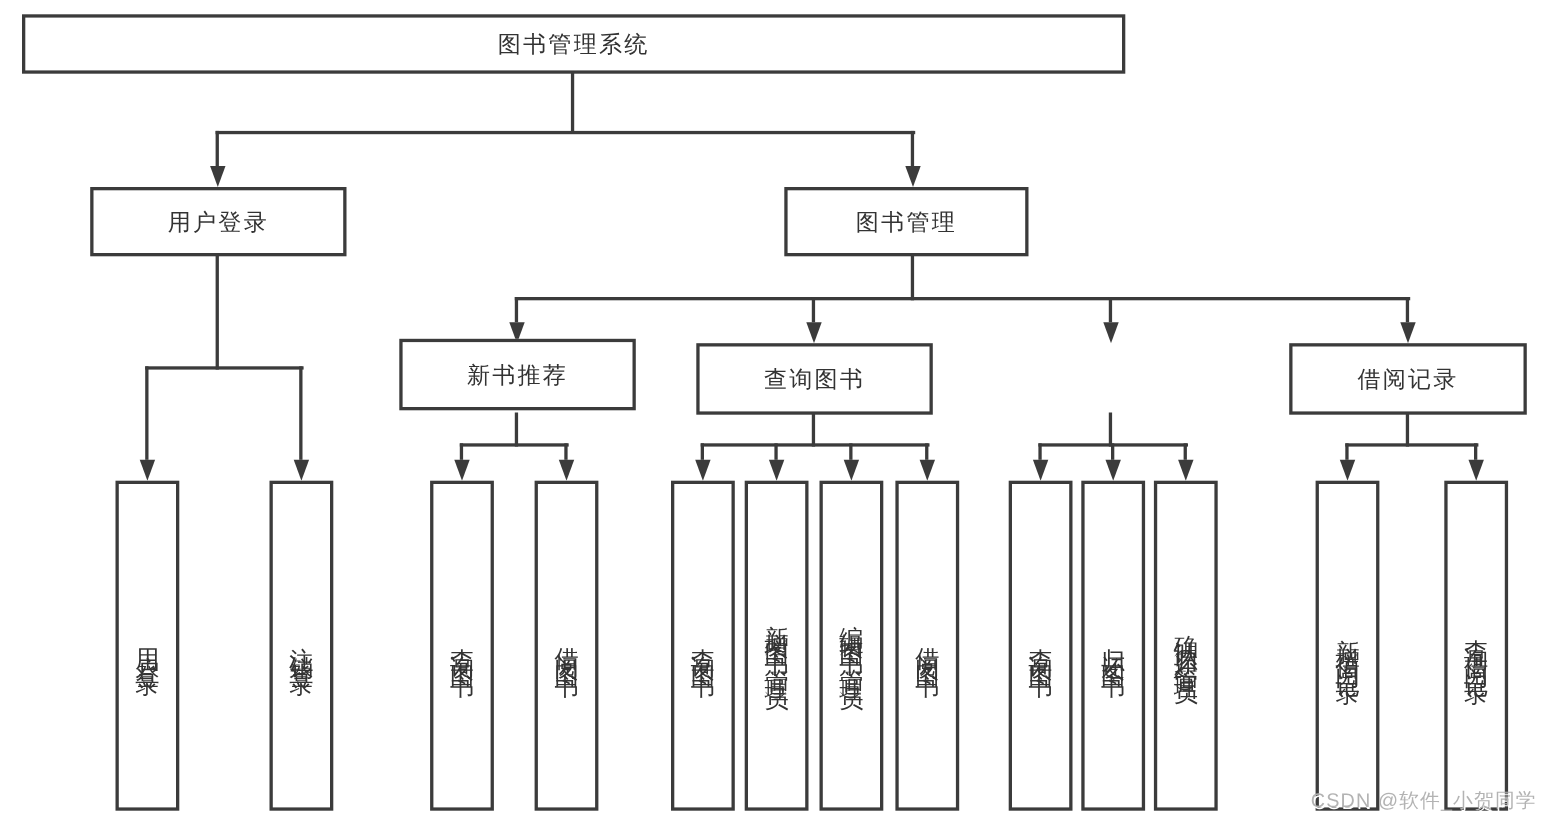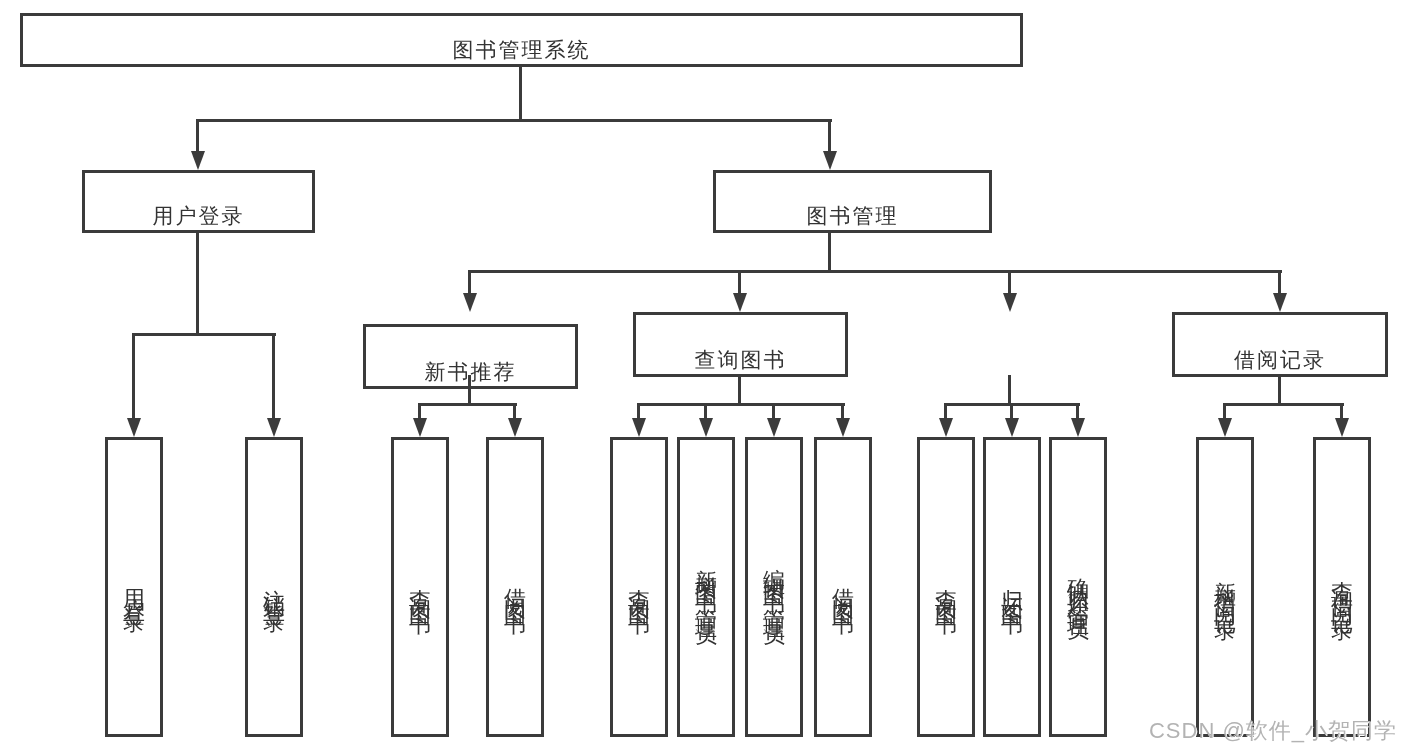--- a/index.html
+++ b/index.html
@@ -11,42 +11,42 @@
   }
   html,body{margin:0;padding:0;background:var(--bg);}
   #canvas{
     position:relative;width:1405px;height:747px;background:var(--bg);
     font-family:"Liberation Sans","DejaVu Sans",sans-serif;color:var(--text);
     overflow:hidden;
   }
   .box{
     position:absolute;box-sizing:border-box;
     border:3px solid var(--line);background:var(--box-fill);
-    display:flex;align-items:flex-end;justify-content:center;
+    display:flex;align-items:center;justify-content:center;
     font-size:21px;letter-spacing:2px;white-space:nowrap;
   }
   .vbox{
     position:absolute;box-sizing:border-box;
     border:3px solid var(--line);background:var(--box-fill);
     display:flex;align-items:center;justify-content:center;
   }
   .vbox .vtext{
     writing-mode:vertical-rl;text-orientation:mixed;
     font-size:22px;letter-spacing:8px;line-height:1;
   }
   .vline{position:absolute;width:3px;background:var(--line);}
   .hline{position:absolute;height:3px;background:var(--line);}
   .arrowhead{
     position:absolute;width:0;height:0;
     border-left:7px solid transparent;border-right:7px solid transparent;
     border-top:19px solid var(--line);
   }
   .watermark{
     position:absolute;right:8px;top:716px;z-index:5;
-    font-size:22px;letter-spacing:1px;color:var(--wm);
+    font-size:18px;letter-spacing:1px;color:var(--wm);
     text-shadow:1px 1px 0 #ffffff;white-space:nowrap;
   }
 </style>
 </head>
 <body>
 
 <div id="canvas">
 
   <div class="box" style="left:20px;top:13px;width:1003px;height:54px;">
     <span>图书管理系统</span>
@@ -55,21 +55,21 @@
   <div class="vline" style="left:519px;top:65px;height:56px;"></div>
   <div class="hline" style="left:196px;top:119px;width:636px;"></div>
   <div class="vline" style="left:196px;top:119px;height:34px;"></div>
   <div class="arrowhead" style="left:191px;top:151px;"></div>
   <div class="vline" style="left:828px;top:119px;height:34px;"></div>
   <div class="arrowhead" style="left:823px;top:151px;"></div>
 
   <div class="box" style="left:82px;top:170px;width:233px;height:63px;">
     <span>用户登录</span>
   </div>
-  <div class="box" style="left:713px;top:170px;width:279px;height:63px;">
+  <div class="box" style="left:713px;top:170px;width:222px;height:63px;">
     <span>图书管理</span>
   </div>
 
   <div class="vline" style="left:196px;top:231px;height:105px;"></div>
   <div class="hline" style="left:132px;top:333px;width:144px;"></div>
   <div class="vline" style="left:132px;top:333px;height:85px;"></div>
   <div class="arrowhead" style="left:127px;top:418px;"></div>
   <div class="vline" style="left:272px;top:333px;height:85px;"></div>
   <div class="arrowhead" style="left:267px;top:418px;"></div>
 
@@ -77,21 +77,21 @@
   <div class="hline" style="left:468px;top:270px;width:814px;"></div>
   <div class="vline" style="left:468px;top:270px;height:23px;"></div>
   <div class="arrowhead" style="left:463px;top:293px;"></div>
   <div class="vline" style="left:738px;top:270px;height:23px;"></div>
   <div class="arrowhead" style="left:733px;top:293px;"></div>
   <div class="vline" style="left:1008px;top:270px;height:23px;"></div>
   <div class="arrowhead" style="left:1003px;top:293px;"></div>
   <div class="vline" style="left:1278px;top:270px;height:23px;"></div>
   <div class="arrowhead" style="left:1273px;top:293px;"></div>
 
-  <div class="box" style="left:363px;top:324px;width:215px;height:65px;">
+  <div class="box" style="left:363px;top:308px;width:215px;height:65px;">
     <span>新书推荐</span>
   </div>
   <div class="box" style="left:633px;top:312px;width:215px;height:65px;">
     <span>查询图书</span>
   </div>
   <div class="box" style="left:1172px;top:312px;width:216px;height:65px;">
     <span>借阅记录</span>
   </div>
 
   <div class="vline" style="left:468px;top:375px;height:31px;"></div>

